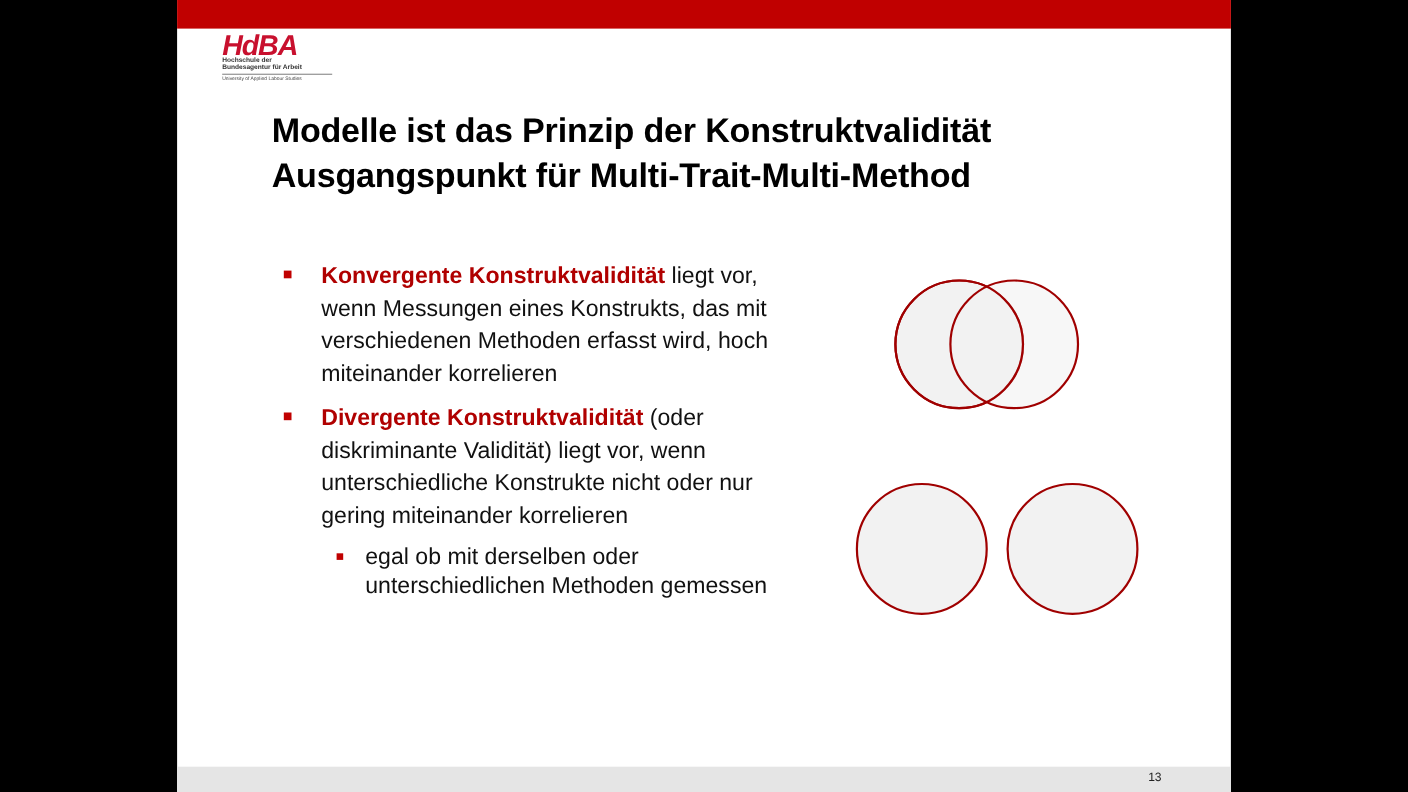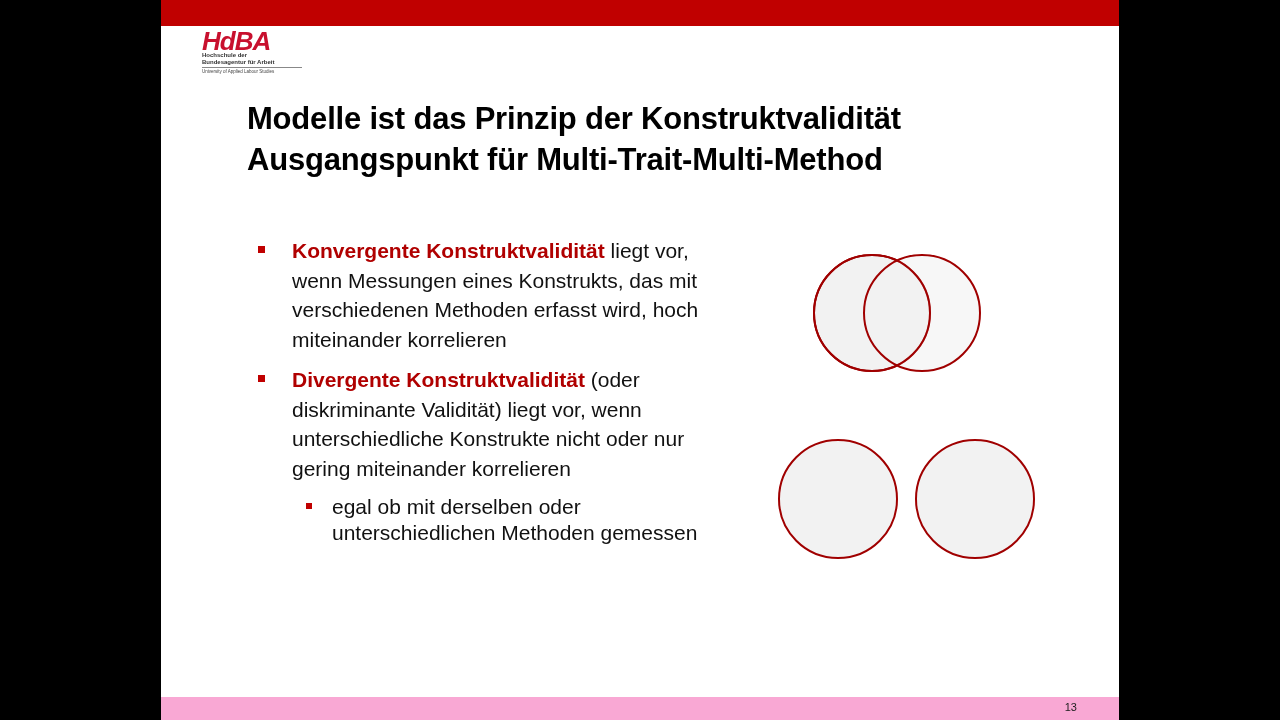--- a/index.html
+++ b/index.html
@@ -1,19 +1,19 @@
 <!DOCTYPE html>
 <html><head>
 <meta charset="utf-8">
 <style>
   html, body { margin:0; padding:0; background:#000; }
   body { width:1280px; height:720px; position:relative; overflow:hidden; font-family:"Liberation Sans", sans-serif; }
   .slide { position:absolute; left:161px; top:0; width:958px; height:720px; background:#fff; overflow:hidden; }
   .topbar { position:absolute; left:0; top:0; width:958px; height:26px; background:#c00000; }
-  .bottombar { position:absolute; left:0; top:697px; width:958px; height:23px; background:#f9a8d4;padding-left:21px; }
+  .bottombar { position:absolute; left:0; top:697px; width:958px; height:23px; background:#e5e5e5; }
   .pagenum { position:absolute; right:63px; top:4px; font-size:11px; color:#222; }
   .logo { position:absolute; left:41px; top:30px; width:104px; }
   .logo-mark { font-family:"Liberation Sans", sans-serif; font-weight:bold; font-size:26px; letter-spacing:-1px; color:#c8102e; line-height:22px;font-style:italic; }
   .logo-line1, .logo-line2 { font-size:6px; font-weight:bold; color:#333; line-height:7px; }
   .logo-rule { border-top:1px solid #888; margin:1px 0; width:100px; }
   .logo-line3 { font-size:4.5px; color:#444; line-height:6px; }
   .title { position:absolute; left:86px; top:98px; width:820px; font-size:31px; font-weight:bold; color:#000; line-height:41px; letter-spacing:-0.2px; }
   .content { position:absolute; left:97px; top:236px; width:470px; }
   .bullet { position:relative; padding-left:34px; font-size:21px; line-height:29.5px; color:#111; }
   .bullet .marker { position:absolute; left:0; top:10px; width:7px; height:7px; background:#c00000; }

